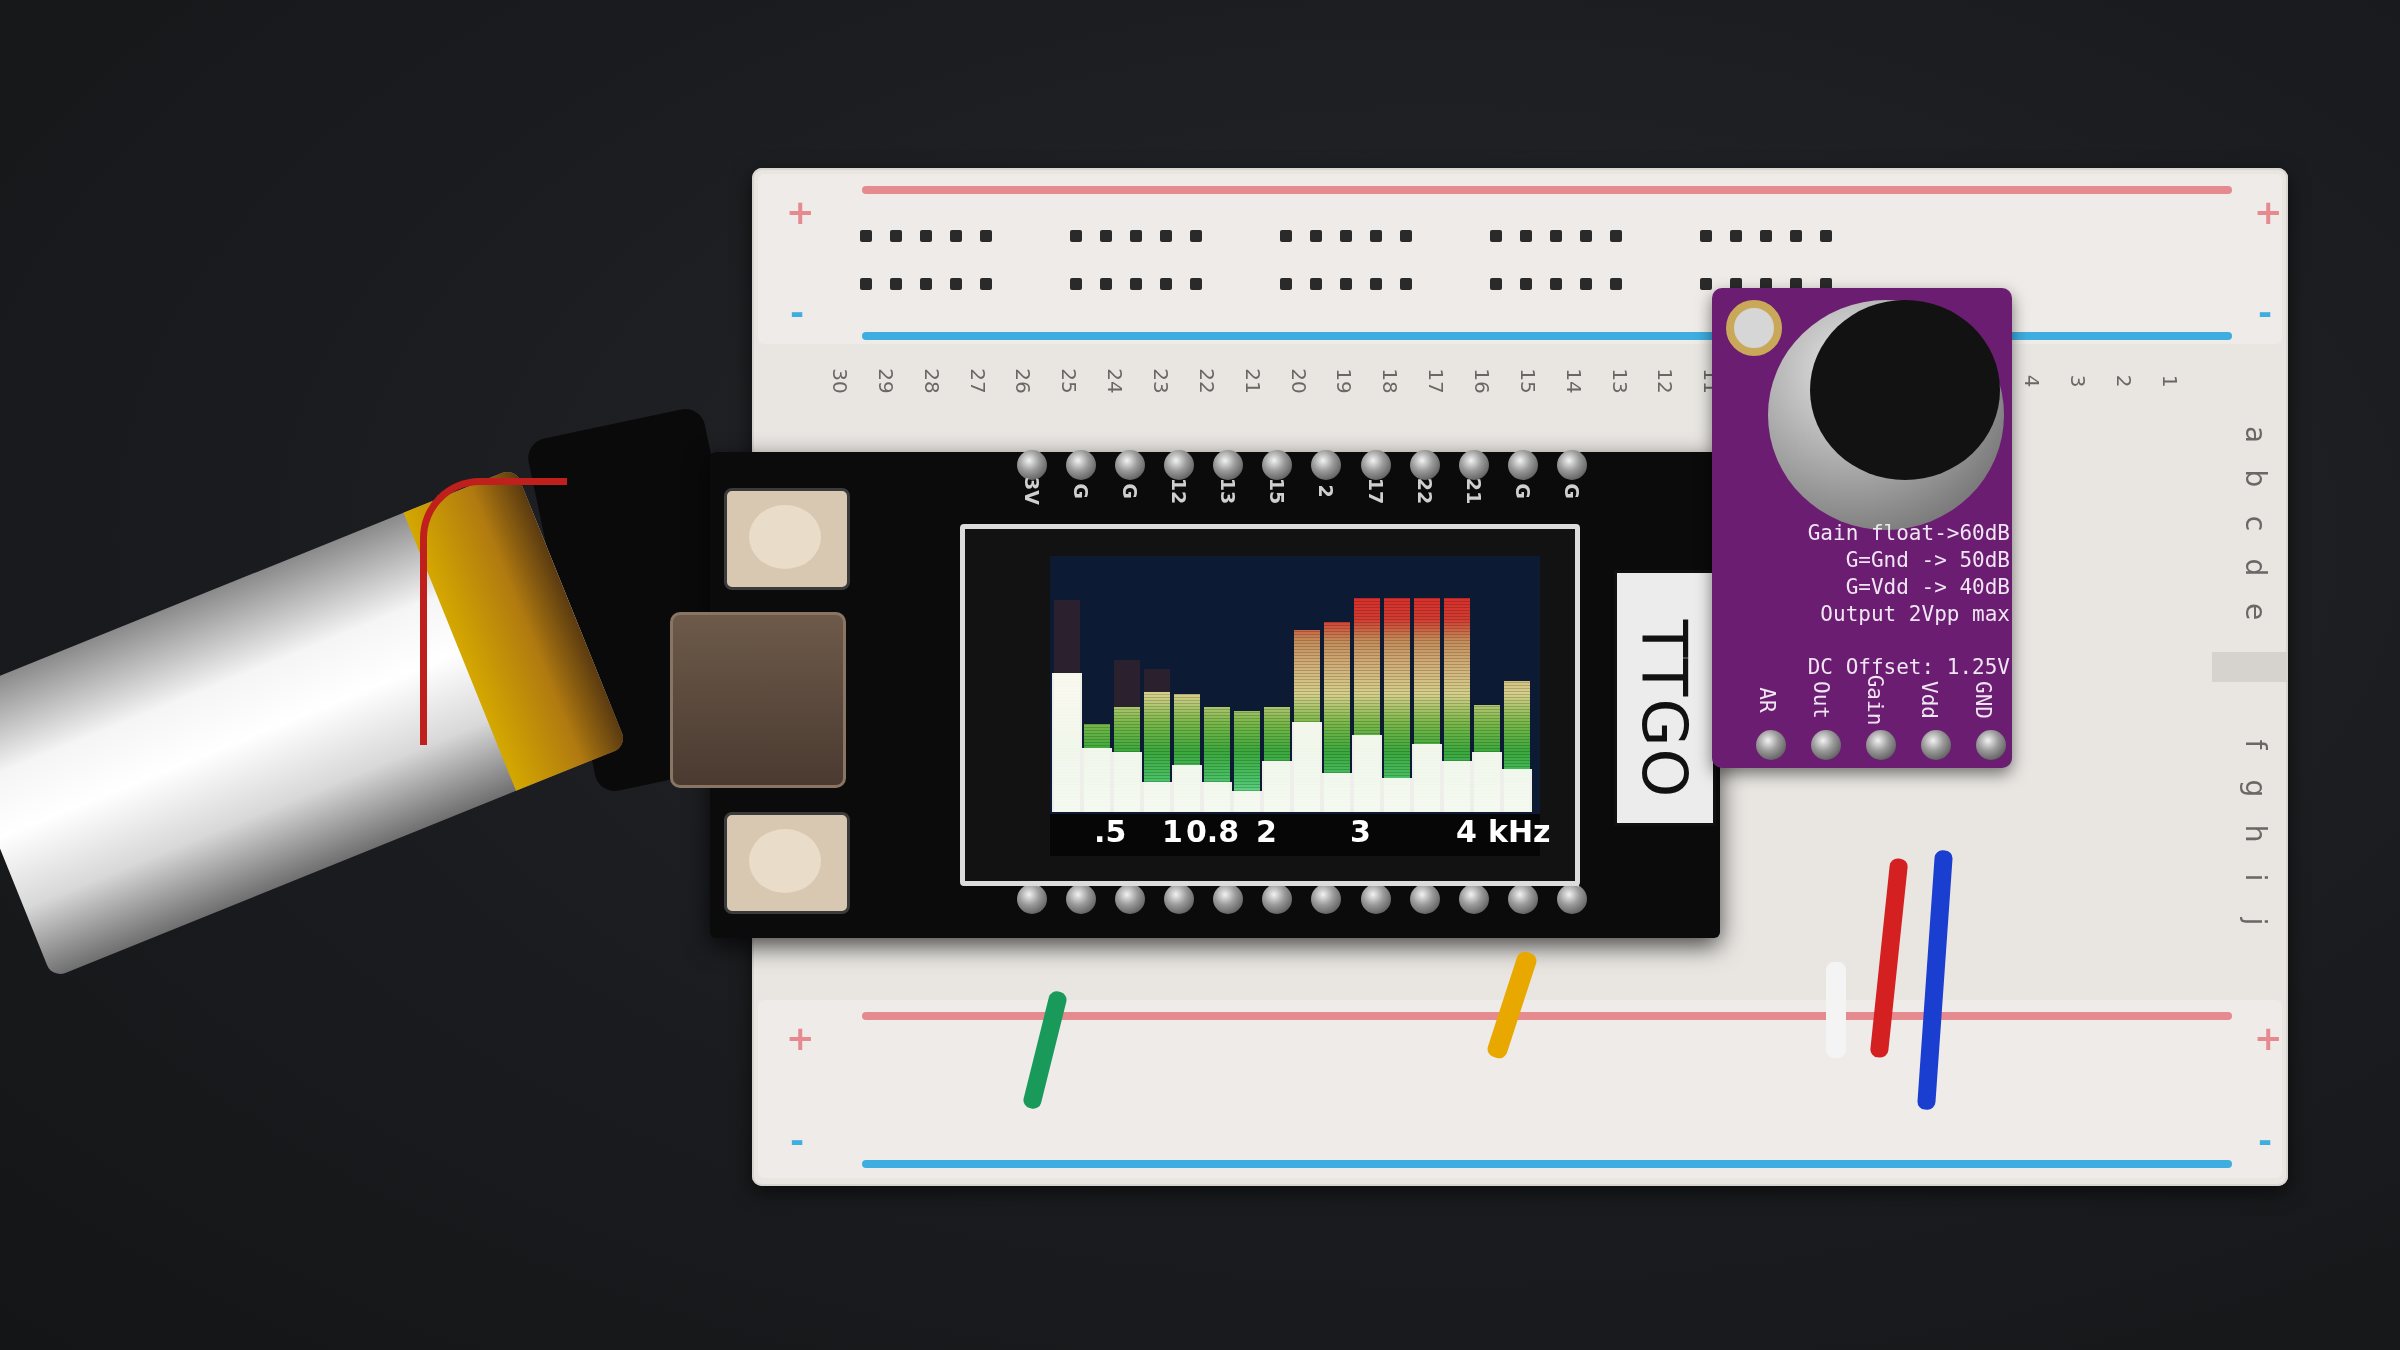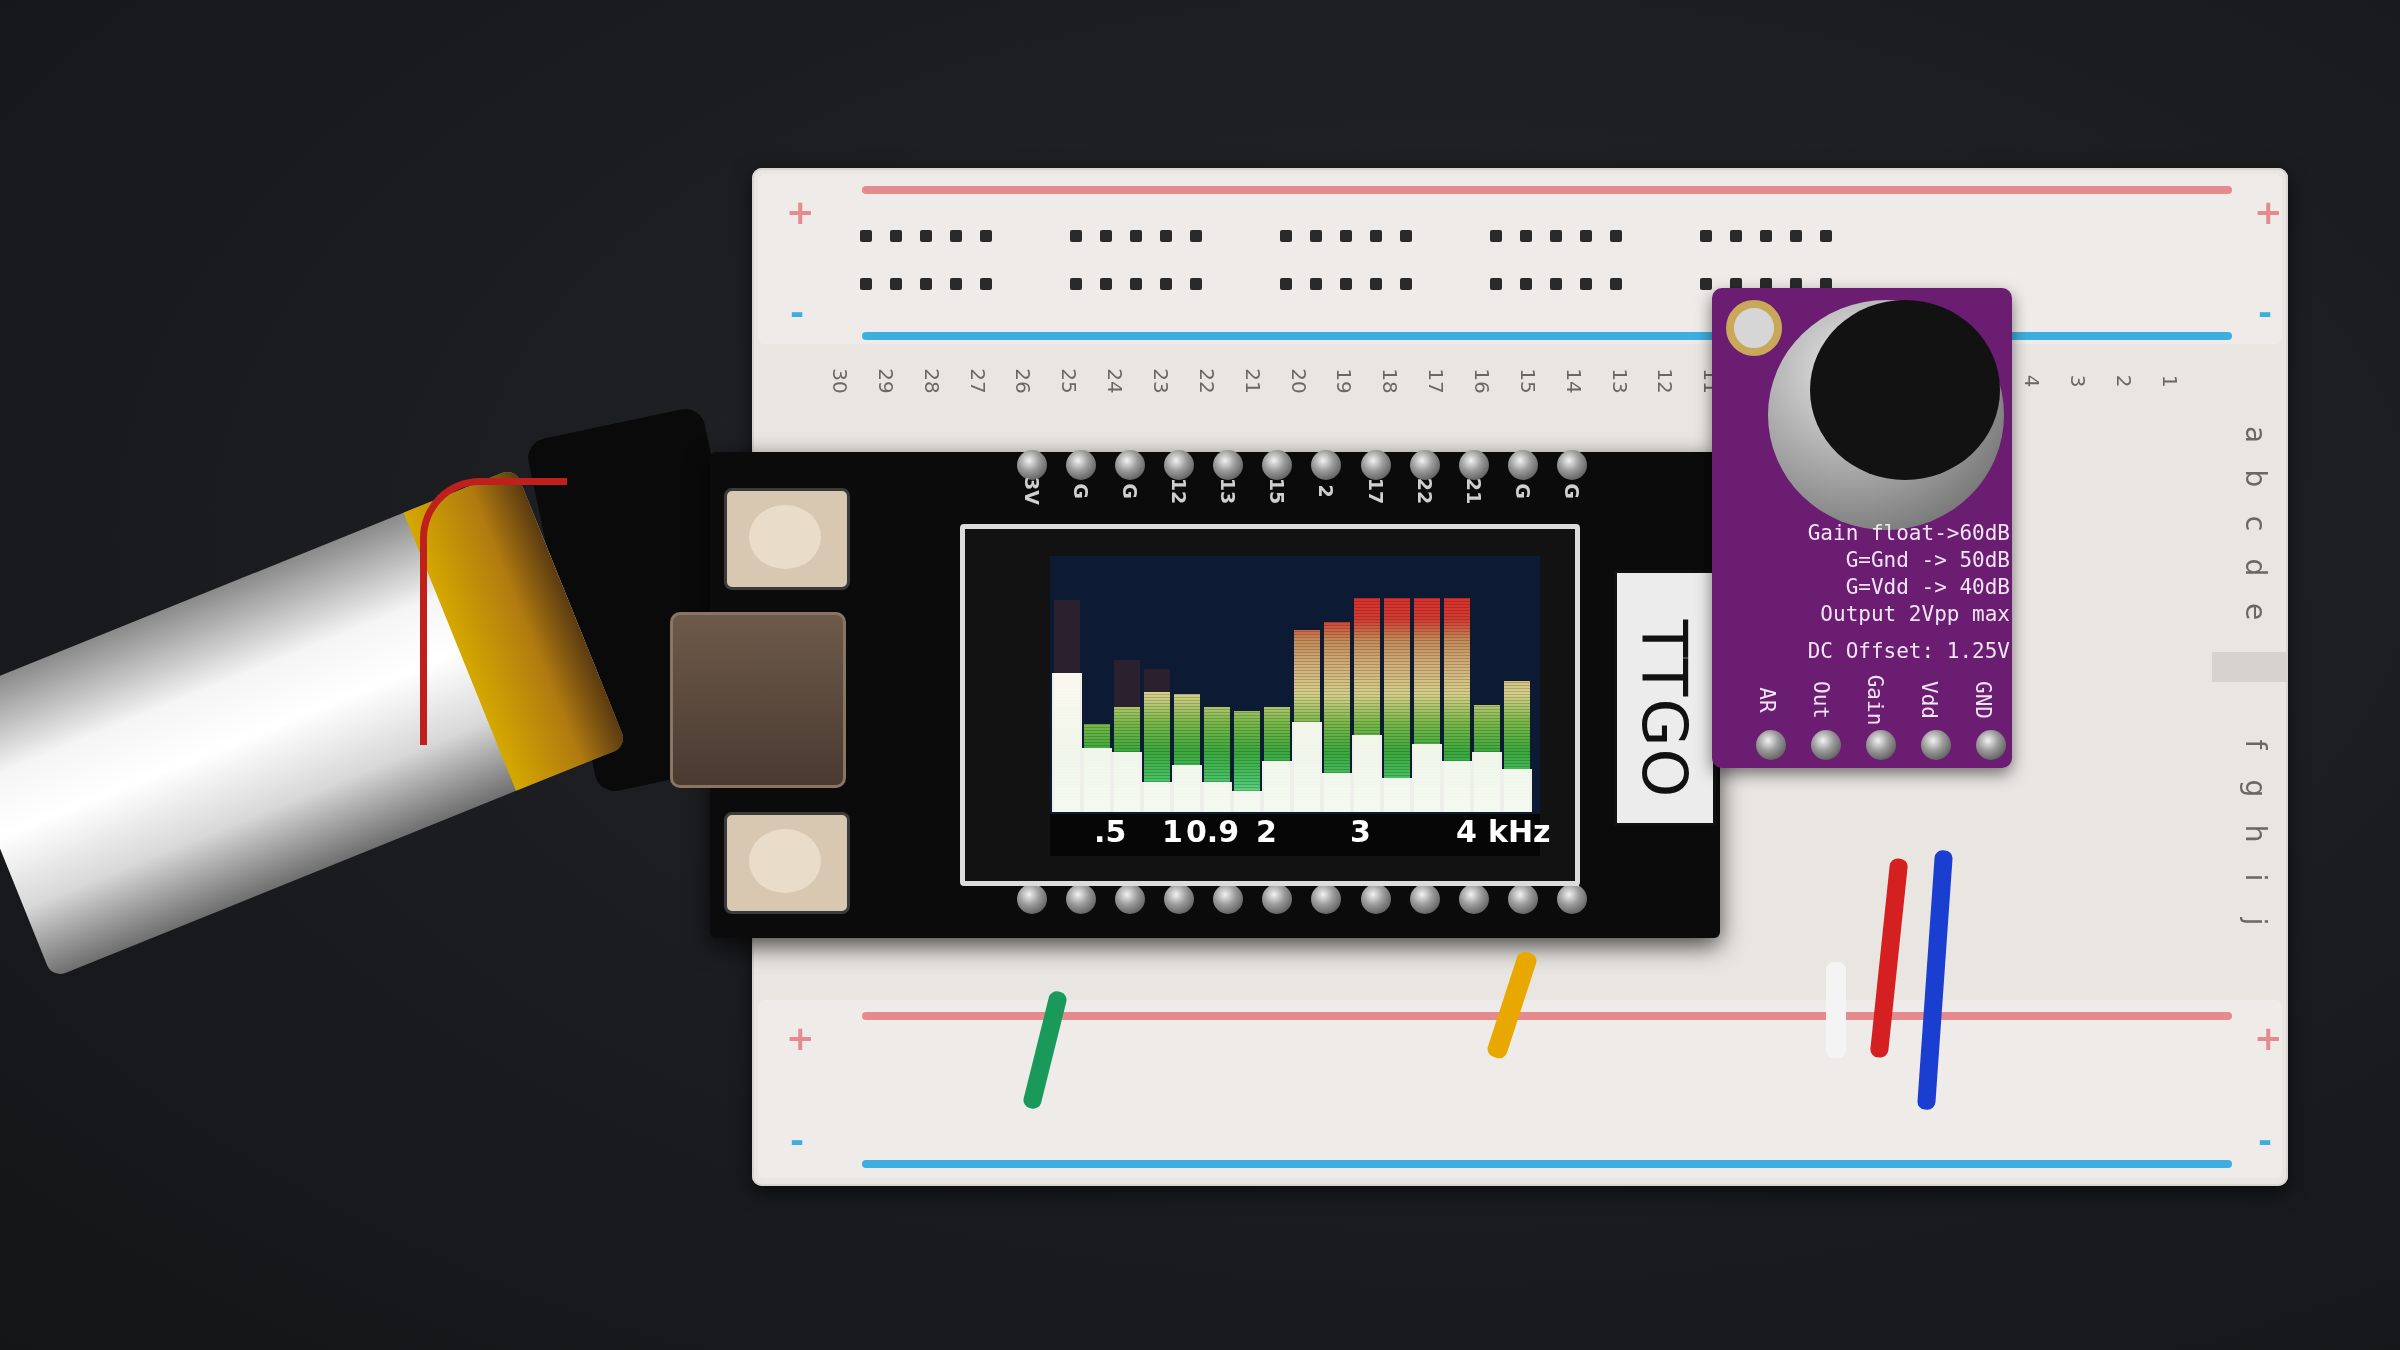--- a/index.html
+++ b/index.html
@@ -392,42 +392,42 @@
       </div>
       <div class="bar" style="left: 454px; height: 214px;">
         <div class="ghost" style="bottom: 130.54px; height: 0px;"></div>
         <div class="fill" style="height: 130.54px; background-size: 100% 214px;"></div>
         <div class="white" style="height: 42.8px;"></div>
       </div>
     </div>
   <div class="abs" style="left:0;top:258px;width:490px;height:42px;background:#060606;">
     <span class="tick" style="left:44px;">.5</span>
     <span class="tick" style="left:112px;">1</span>
-    <span class="tick" style="left:136px;">0.9</span>
+    <span class="tick" style="left:136px;">0.8</span>
     <span class="tick" style="left:206px;">2</span>
     <span class="tick" style="left:300px;">3</span>
     <span class="tick" style="left:406px;">4</span>
     <span class="tick" style="left:438px;">kHz</span>
   </div>
 </div>
 
 <div class="abs ttgo-label">
   <div class="ttgo-text">TTGO</div>
 </div>
 
 <div class="abs mic"></div>
 <div class="abs mic-hole"></div>
 <div class="abs mic-can"></div>
 <div class="abs mic-top"></div>
 <div class="abs mic-text">
   <div>Gain float-&gt;60dB</div>
   <div>G=Gnd -&gt; 50dB</div>
   <div>G=Vdd -&gt; 40dB</div>
   <div>Output 2Vpp max</div>
-  <div style="margin-top:10px;">DC Offset: 1.25V</div>
+  <div style="margin-top:26px;">DC Offset: 1.25V</div>
 </div>
 <div class="abs" style="left:1740px;top:688px;width:270px;display:flex;justify-content:space-between;">
   <span class="mic-pinlabel">AR</span>
   <span class="mic-pinlabel">Out</span>
   <span class="mic-pinlabel">Gain</span>
   <span class="mic-pinlabel">Vdd</span>
   <span class="mic-pinlabel">GND</span>
 </div>
 <div class="abs" style="left:1756px;top:730px;width:250px;display:flex;justify-content:space-between;">
   <div class="pin"></div>

